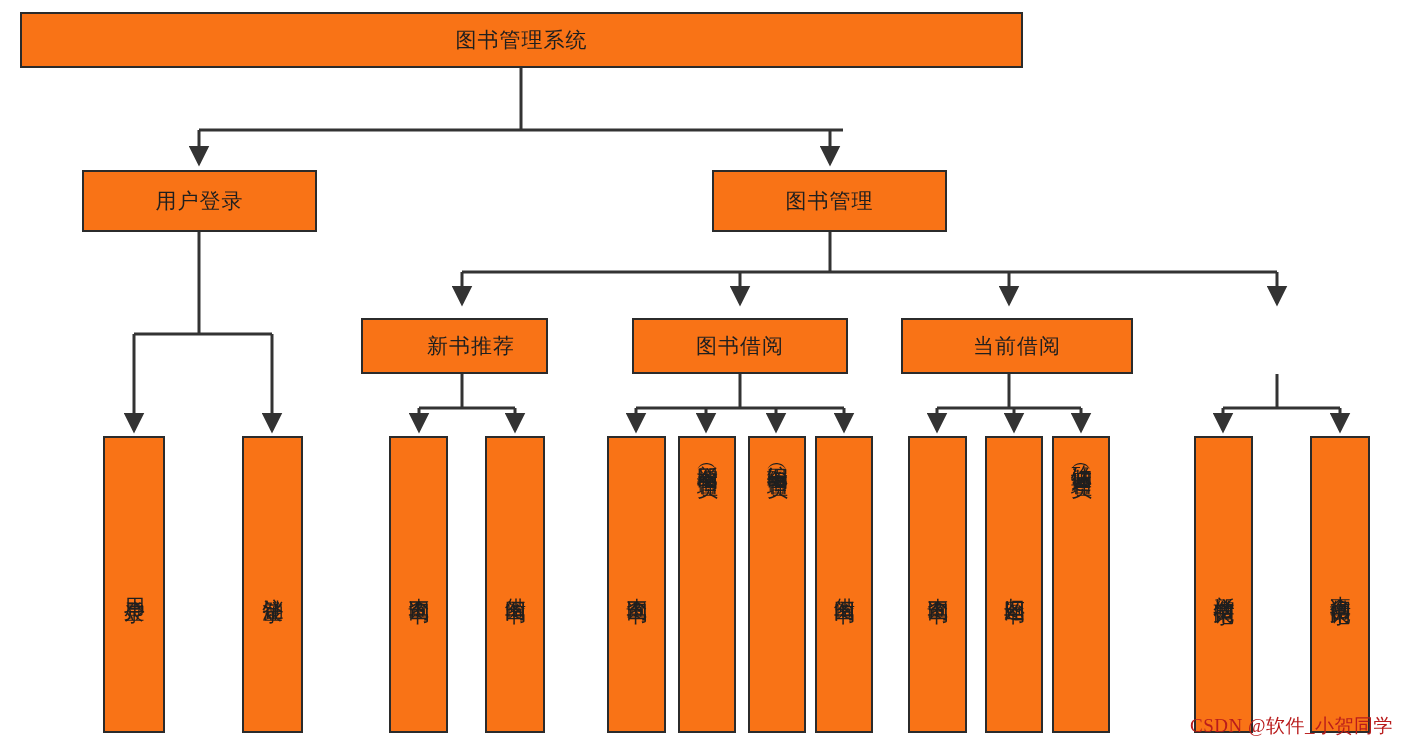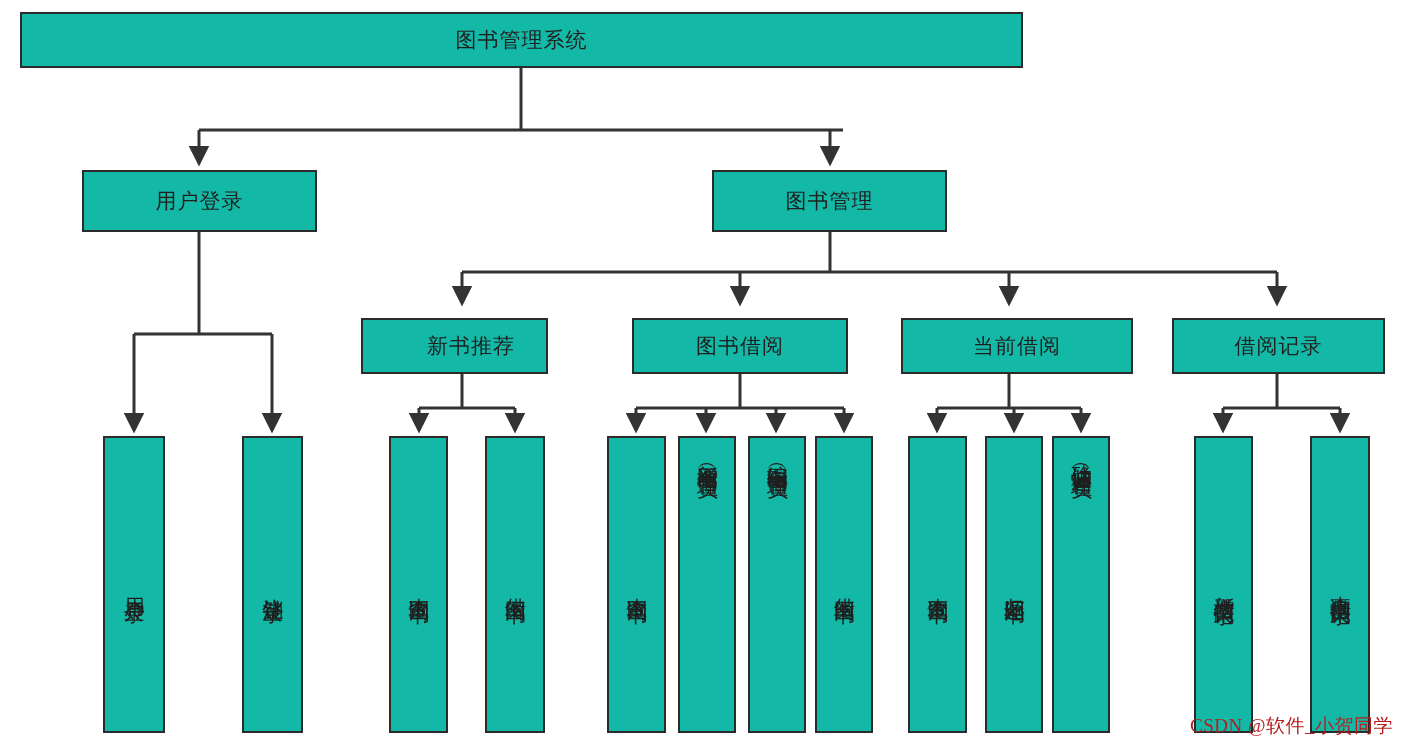--- a/index.html
+++ b/index.html
@@ -15,21 +15,21 @@
     width:1405px;height:747px;
   }
   #edges{
     position:absolute;left:0;top:0;
     width:1405px;height:747px;
     pointer-events:none;
   }
   .node{
     position:absolute;
     box-sizing:border-box;
-    background:#14b8a6;
+    background:#f97316;
     border:2px solid #2b2b2b;
     display:flex;
     align-items:center;
     justify-content:center;
     color:#1f1f1f;
     line-height:1.18;
   }
   .node.horiz{
     font-size:21px;
     letter-spacing:1px;
@@ -135,23 +135,20 @@
 
   <div class="node horiz" style="left:361px;top:318px;width:187px;height:56px;padding-left:33px;">
     <span class="lbl">新书推荐</span>
   </div>
   <div class="node horiz" style="left:632px;top:318px;width:216px;height:56px;">
     <span class="lbl">图书借阅</span>
   </div>
   <div class="node horiz" style="left:901px;top:318px;width:232px;height:56px;">
     <span class="lbl">当前借阅</span>
   </div>
-  <div class="node horiz" style="left:1172px;top:318px;width:213px;height:56px;">
-    <span class="lbl">借阅记录</span>
-  </div>
 
   <div class="node vert mid" style="left:103px;top:436px;width:62px;height:297px;">
     <span class="lbl">用户登录</span>
   </div>
   <div class="node vert mid" style="left:242px;top:436px;width:61px;height:297px;">
     <span class="lbl">注销登录</span>
   </div>
 
   <div class="node vert mid" style="left:389px;top:436px;width:59px;height:297px;">
     <span class="lbl">查询图书</span>

